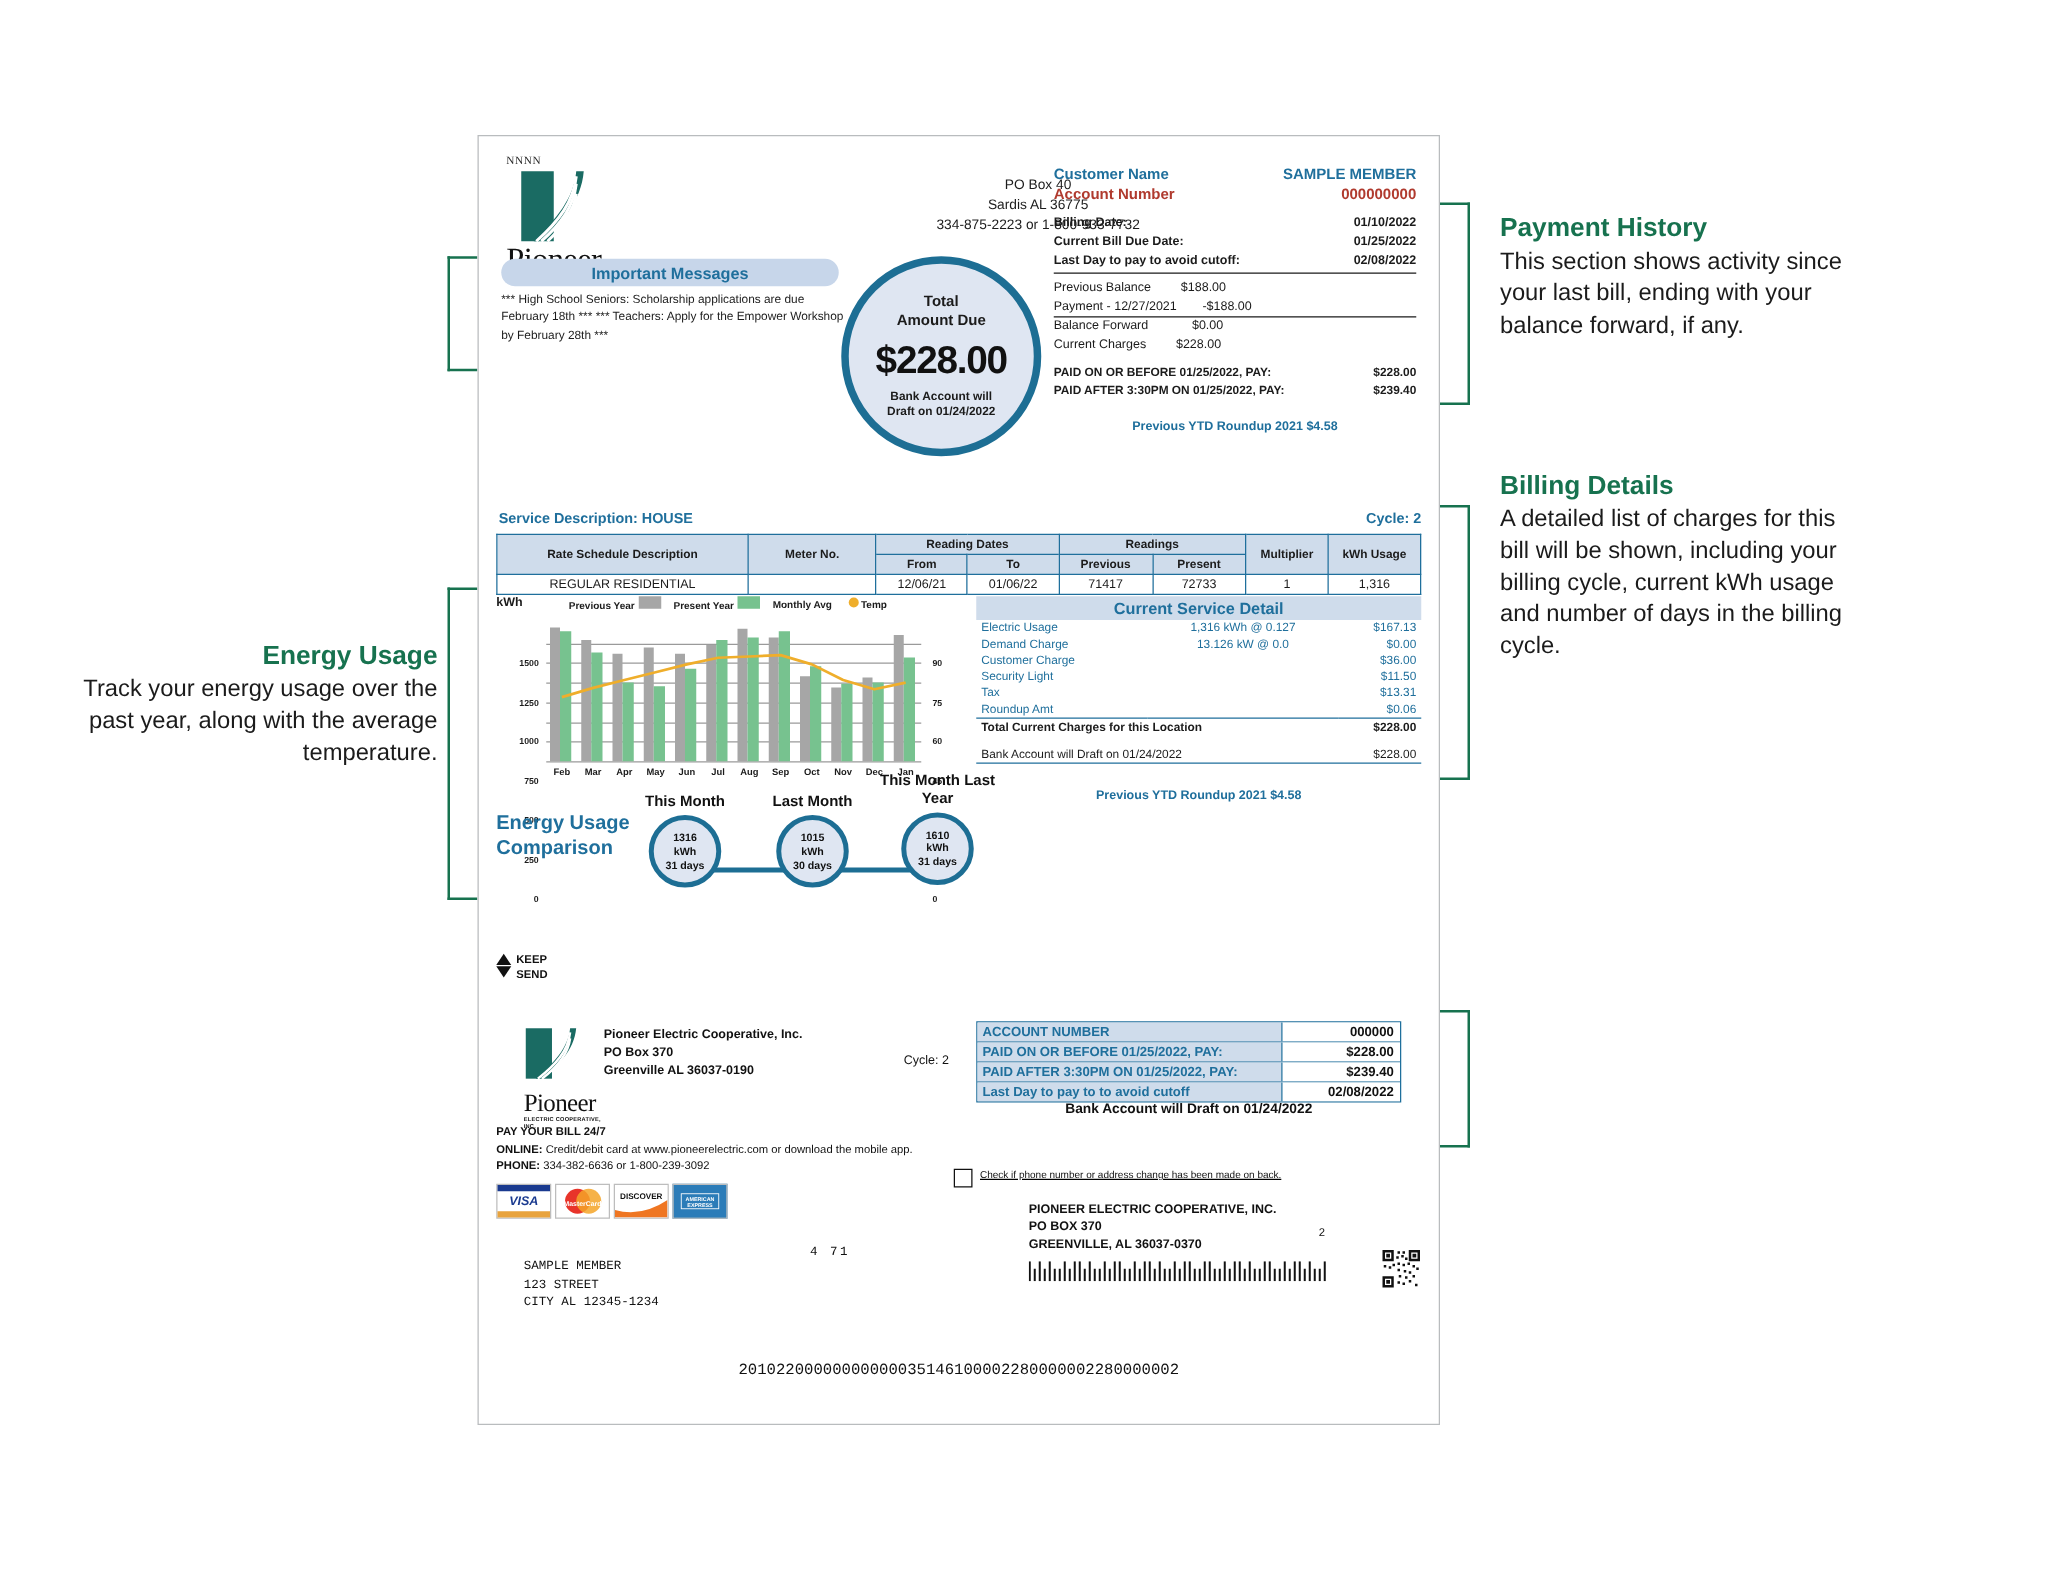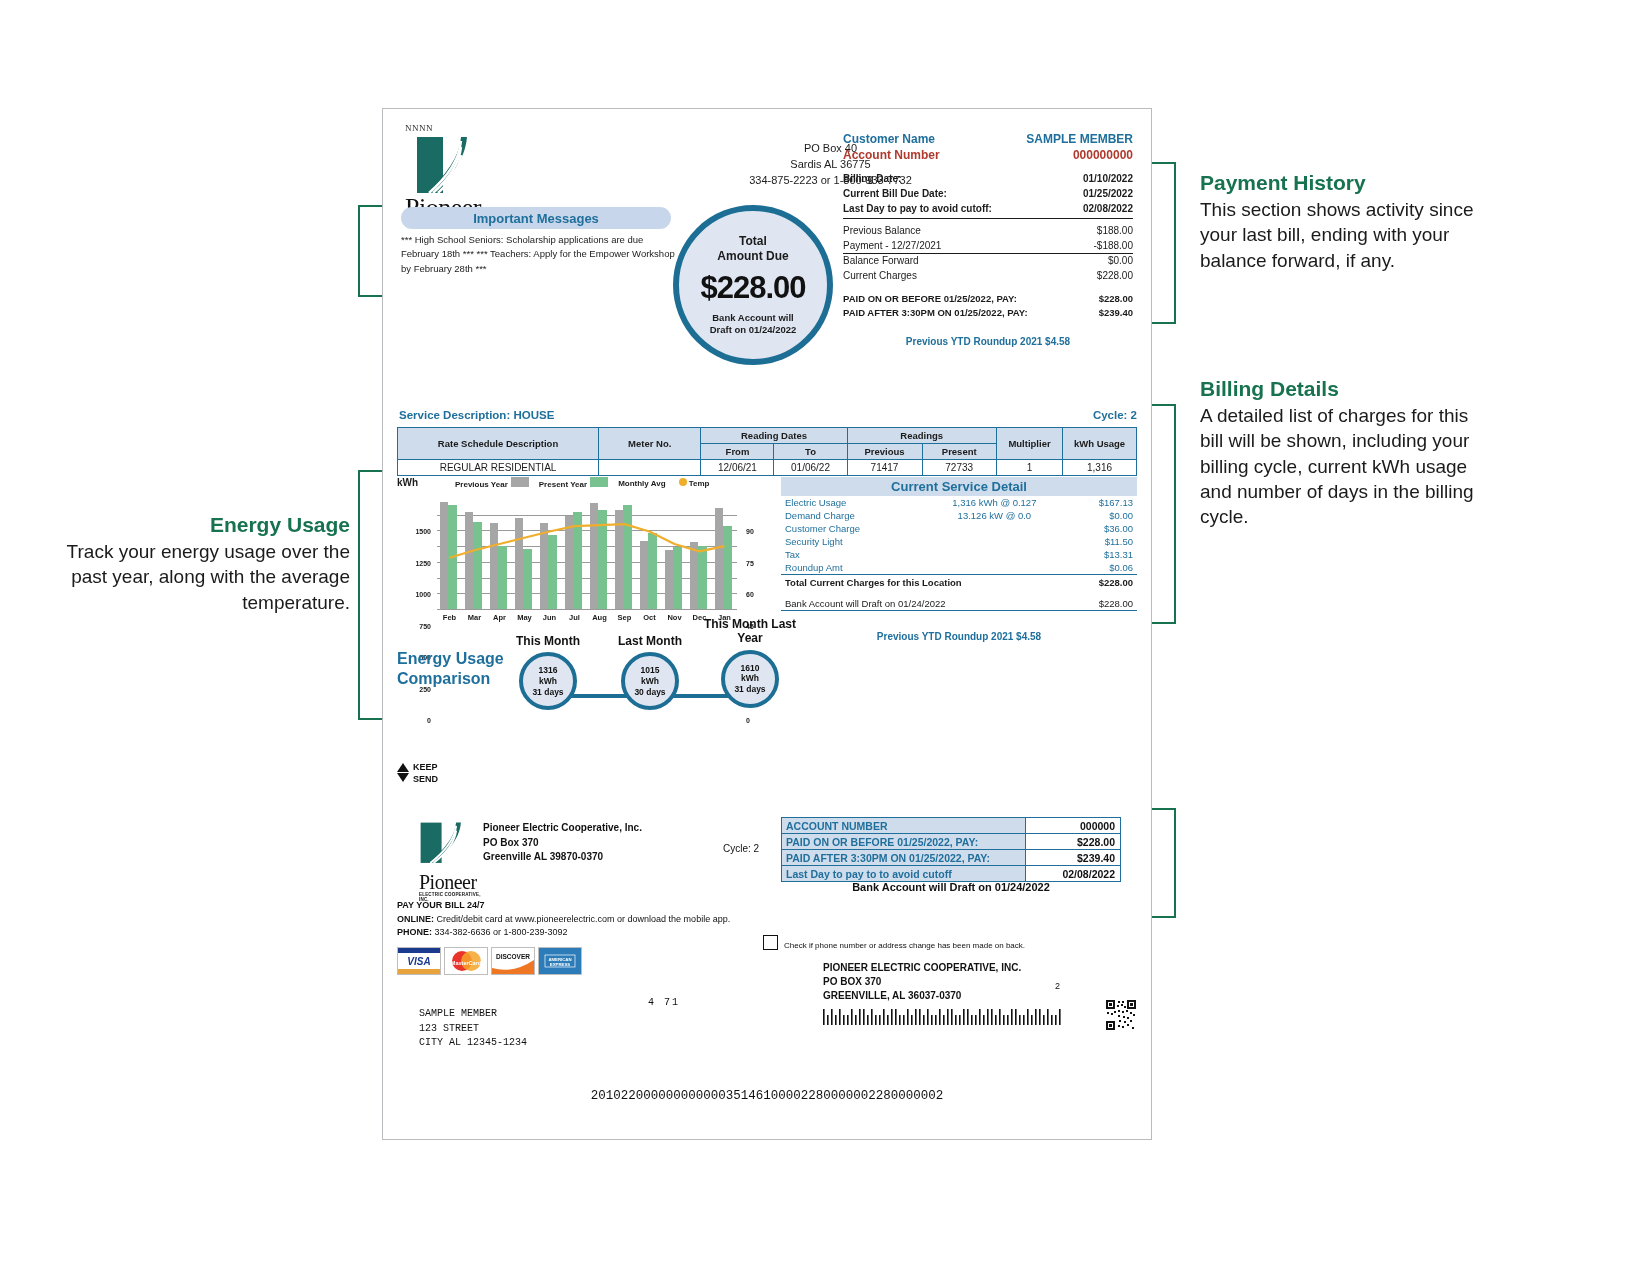--- a/index.html
+++ b/index.html
@@ -37,21 +37,21 @@
   .cust-name-lbl { color:#1f6f9c; }
   .cust-name-val { color:#1f6f9c; }
   .acct-num-lbl  { color:#b03a2e; }
   .acct-num-val  { color:#b03a2e; }
 
   .dates-tbl { position:absolute; left:460px; top:62px; width:290px; font-size:10px; font-weight:bold; color:#1b1b1b; }
   .dates-tbl .r { display:flex; justify-content:space-between; line-height:1.5; }
   .rule-bold { border-top:1.6px solid #1b1b1b; margin-top:2px; }
 
   .hist-tbl { position:absolute; left:460px; top:115px; width:290px; font-size:10px; color:#1b1b1b; }
-  .hist-tbl .r { display:flex; justify-content:space-between; line-height:1.45; }
+  .hist-tbl .r { display:flex; justify-content:flex-start; line-height:1.45; }
   .hist-tbl .r .v { min-width: 60px; text-align:right; }
   .hist-underline { border-bottom: 1.2px solid #1b1b1b; }
 
   .pay-lines { position:absolute; left:460px; top:183px; width:290px; font-size:9.5px; font-weight:bold; color:#1b1b1b; }
   .pay-lines .r { display:flex; justify-content:space-between; line-height:1.45; }
 
   .ytd-roundup { position:absolute; left:460px; top:227px; width:290px; text-align:center;
      font-size:10px; font-weight:bold; color:#1f6f9c; }
 
   
@@ -143,21 +143,21 @@
 
   .pay247 { position:absolute; left:14px; top:790px; width:340px; font-size:9px; color:#111; line-height:1.5; }
   .pay247 b { font-size:9px; }
   .cards { position:absolute; left:14px; top:838px; display:flex; gap:3px; align-items:center; }
   .card { width:44px; height:28px; border:1px solid #bdbdbd; display:flex; align-items:center; justify-content:center; font-size:7px; font-weight:bold; }
   .card.visa { background:#fff; color:#1a3a8f; flex-direction:column; }
   .card.mc { background:#fff; position:relative; }
   .card.disc { background:#fff; color:#111; }
   .card.amex { background:#2b7cb8; color:#fff; }
 
-  .chk-row { position:absolute; left:380px; top:826px; display:flex; align-items:flex-end; gap:6px; }
+  .chk-row { position:absolute; left:380px; top:826px; display:flex; align-items:flex-start; gap:6px;text-decoration:underline; }
   .chk { width:15px; height:15px; border:1.4px solid #111; background:#fff; }
   .chk-lbl { font-size:8px; color:#111; }
 
   .remit { position:absolute; left:440px; top:852px; font-size:10px; font-weight:bold; color:#111; line-height:1.4; }
   .remit-num { position:absolute; left:672px; top:872px; font-size:9px; color:#111; }
   .barcode { position:absolute; left:440px; top:900px; width:240px; height:16px; }
   .qr { position:absolute; left:722px; top:890px; width:32px; height:32px; }
 
   .cust-addr { position:absolute; left:36px; top:898px; font-size:10px; color:#111; line-height:1.45; font-family:"Liberation Mono", monospace; }
   .stub-471 { position:absolute; left:265px; top:888px; font-size:10px; color:#111; font-family:"Liberation Mono", monospace; letter-spacing:2px;}
@@ -508,21 +508,21 @@
         <path d="M14 52 C 32 38, 44 24, 46 6" stroke="#ffffff" stroke-width="2.4" fill="none"></path>
         <path d="M18 52 C 34 40, 44 28, 46 12" stroke="#ffffff" stroke-width="2.4" fill="none"></path>
       </svg>
       <div class="logo-word" style="font-size:20px;">Pioneer</div>
       <div class="logo-sub">ELECTRIC COOPERATIVE, INC.</div>
     </div>
 
     <div class="stub-addr">
       <div>Pioneer Electric Cooperative, Inc.</div>
       <div>PO Box 370</div>
-      <div>Greenville AL 39870-0370</div>
+      <div>Greenville AL 36037-0190</div>
     </div>
     <div class="stub-cycle">Cycle: 2</div>
 
     <div class="paybox">
       <div class="r">
           <div class="l">ACCOUNT NUMBER</div>
           <div class="v">000000</div>
         </div>
       <div class="r">
           <div class="l">PAID ON OR BEFORE 01/25/2022, PAY:</div>

